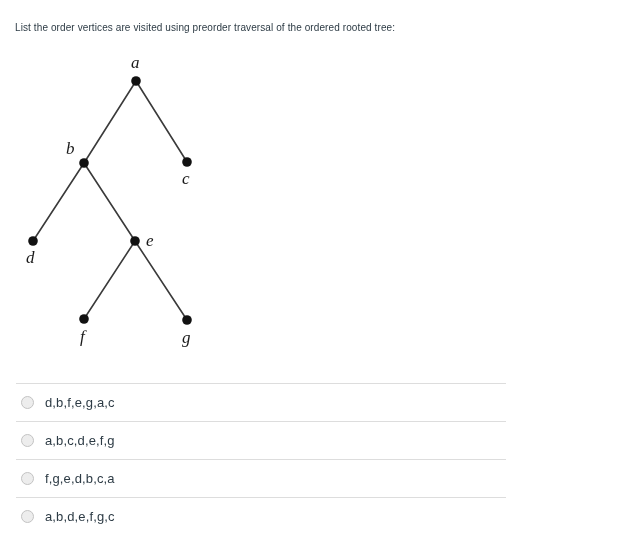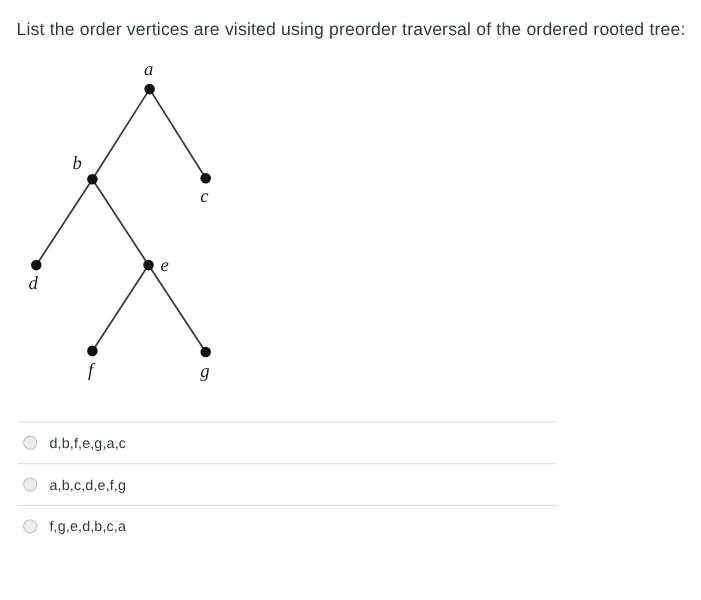--- a/index.html
+++ b/index.html
@@ -14,21 +14,21 @@
     overflow: hidden;
     font-family: "Liberation Sans", sans-serif;
     color: #2d3b45;
   }
 
   
   #question-prompt {
     position: absolute;
     left: 15px;
     top: 19px;
-    font-size: 16px;
+    font-size: 10px;
     line-height: 18px;
     color: #2d3b45;
     letter-spacing: 0.01em;
     white-space: nowrap;
   }
 
   
   #tree-figure {
     position: absolute;
     left: 0px;
@@ -126,14 +126,18 @@
   <div class="option-row">
     <span class="option-radio"></span>
     <span class="option-label">a,b,c,d,e,f,g</span>
   </div>
 
   <div class="option-row">
     <span class="option-radio"></span>
     <span class="option-label">f,g,e,d,b,c,a</span>
   </div>
 
+  <div class="option-row">
+    <span class="option-radio"></span>
+    <span class="option-label">a,b,d,e,f,g,c</span>
+  </div>
 
 </div>
 
 </body></html>

